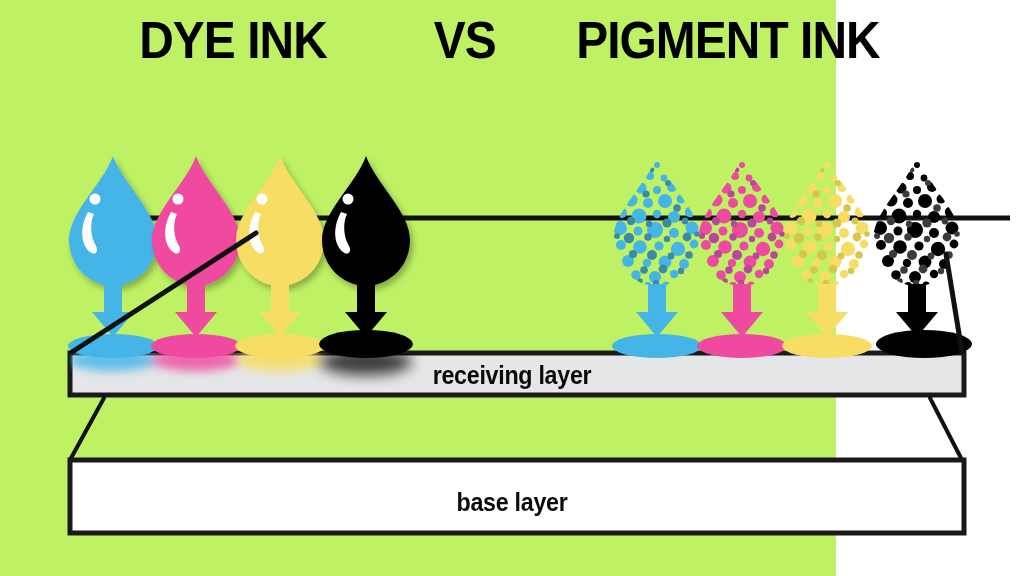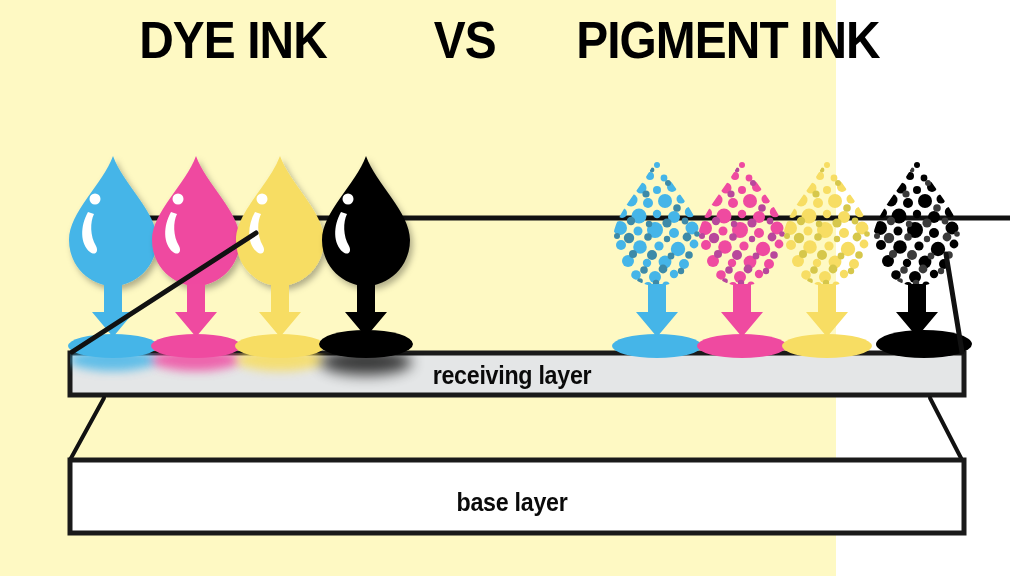--- a/index.html
+++ b/index.html
@@ -2,21 +2,21 @@
 <html><head>
 <meta charset="utf-8">
 <title>Dye Ink vs Pigment Ink</title>
 <style>
   html,body{margin:0;padding:0;background:#fff;}
   body{
     width:1024px;height:576px;overflow:hidden;
     font-family:"Liberation Sans","DejaVu Sans",sans-serif;
     background:#ffffff;
   }
-  #stage{position:relative;width:836px;height:576px;background:#fef9c3;}
+  #stage{position:relative;width:836px;height:576px;background:#bef264;}
 
   
   .title-row{
     position:absolute;left:0;top:14px;width:1024px;
     display:flex;align-items:baseline;justify-content:center;
     gap:0;
   }
   .title-word{
     font-family:"Liberation Sans","DejaVu Sans",sans-serif;
     font-weight:bold;

